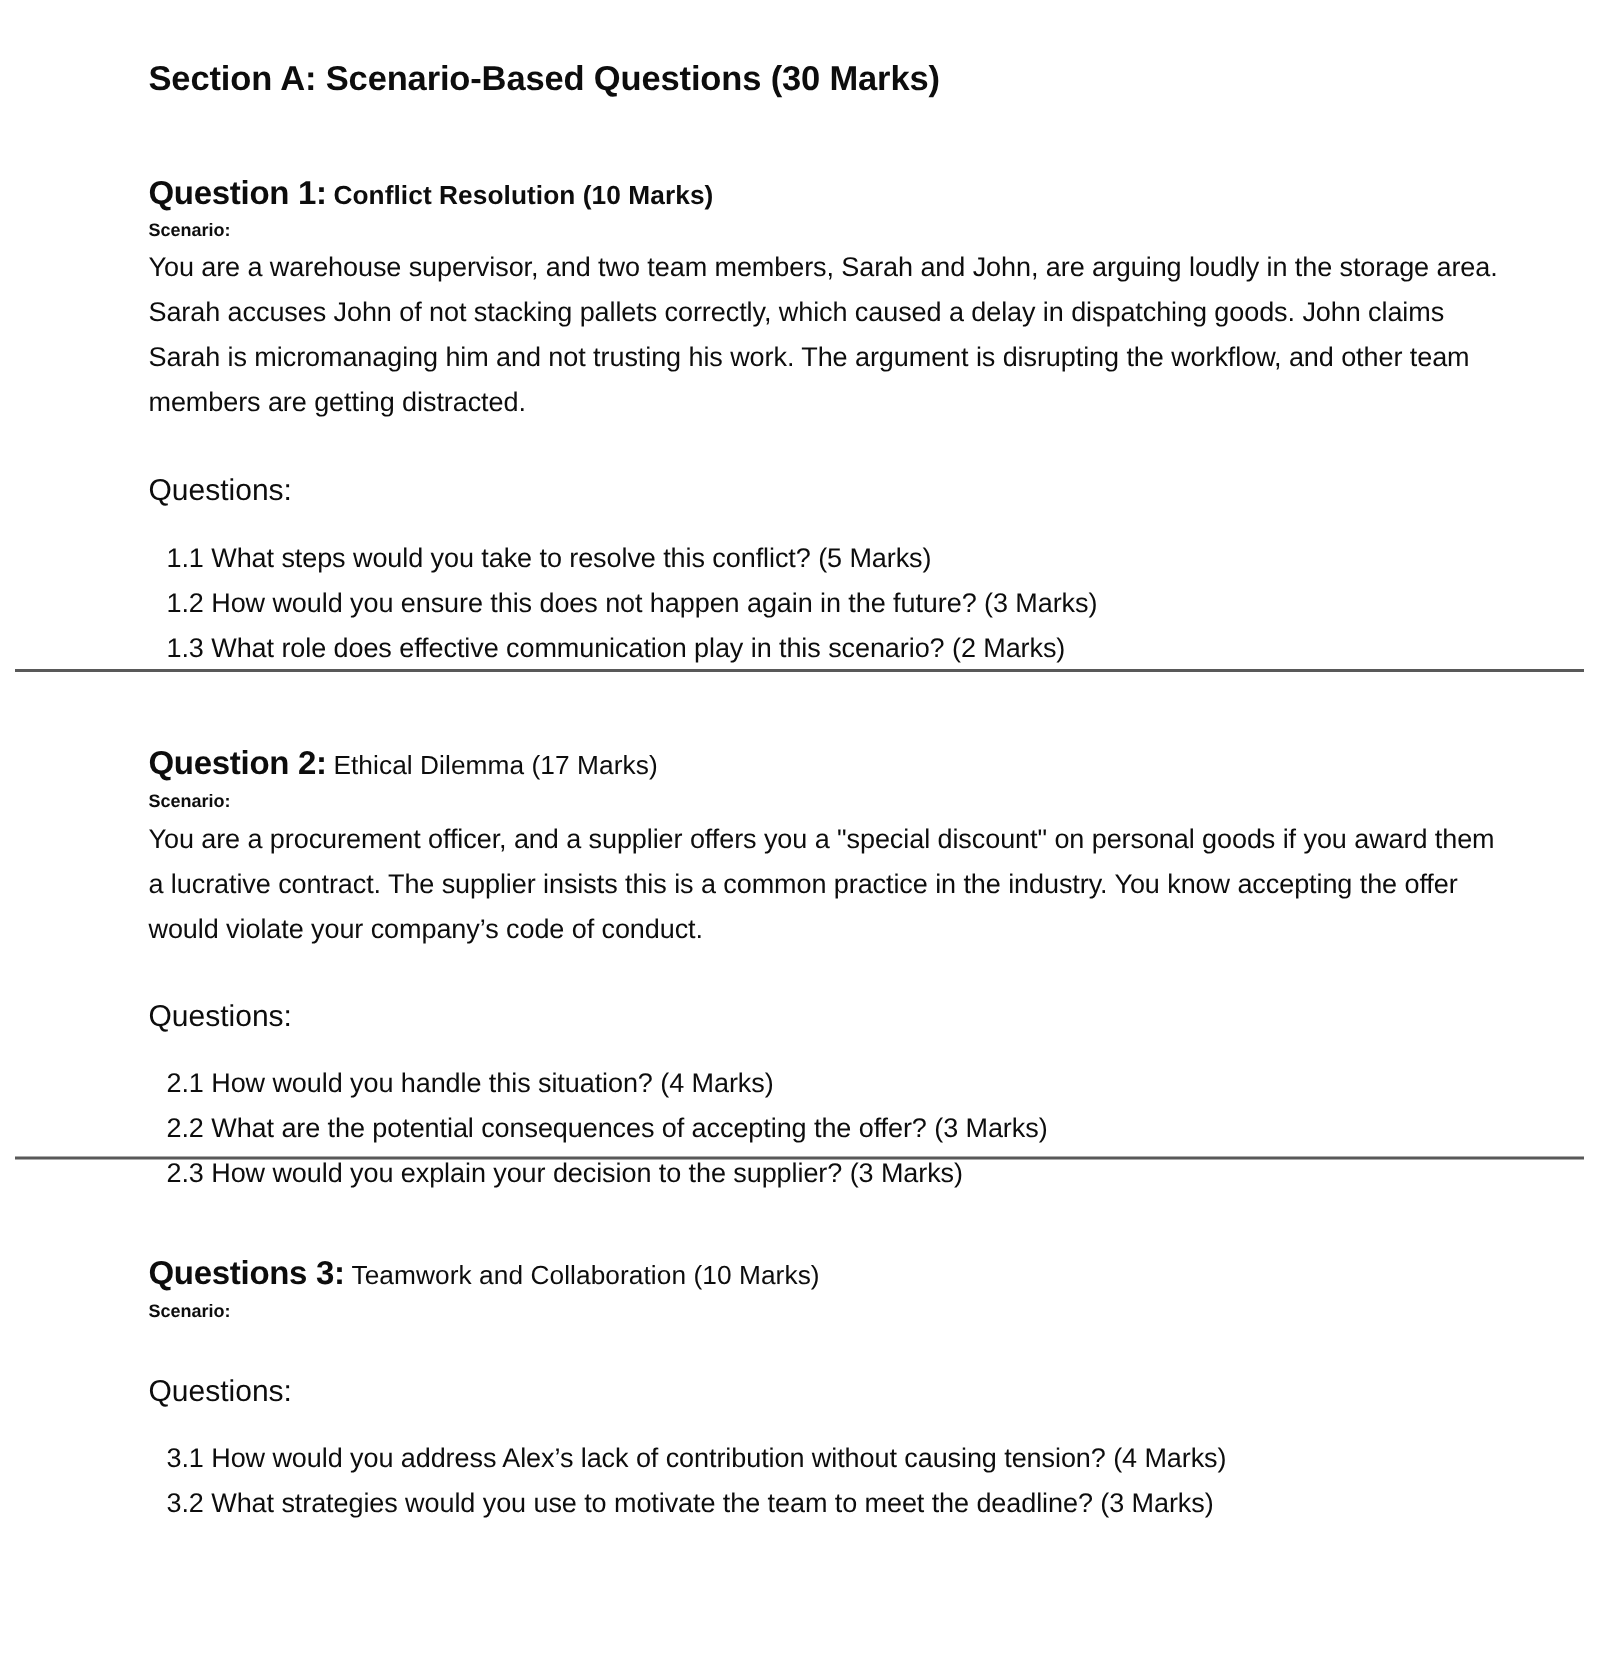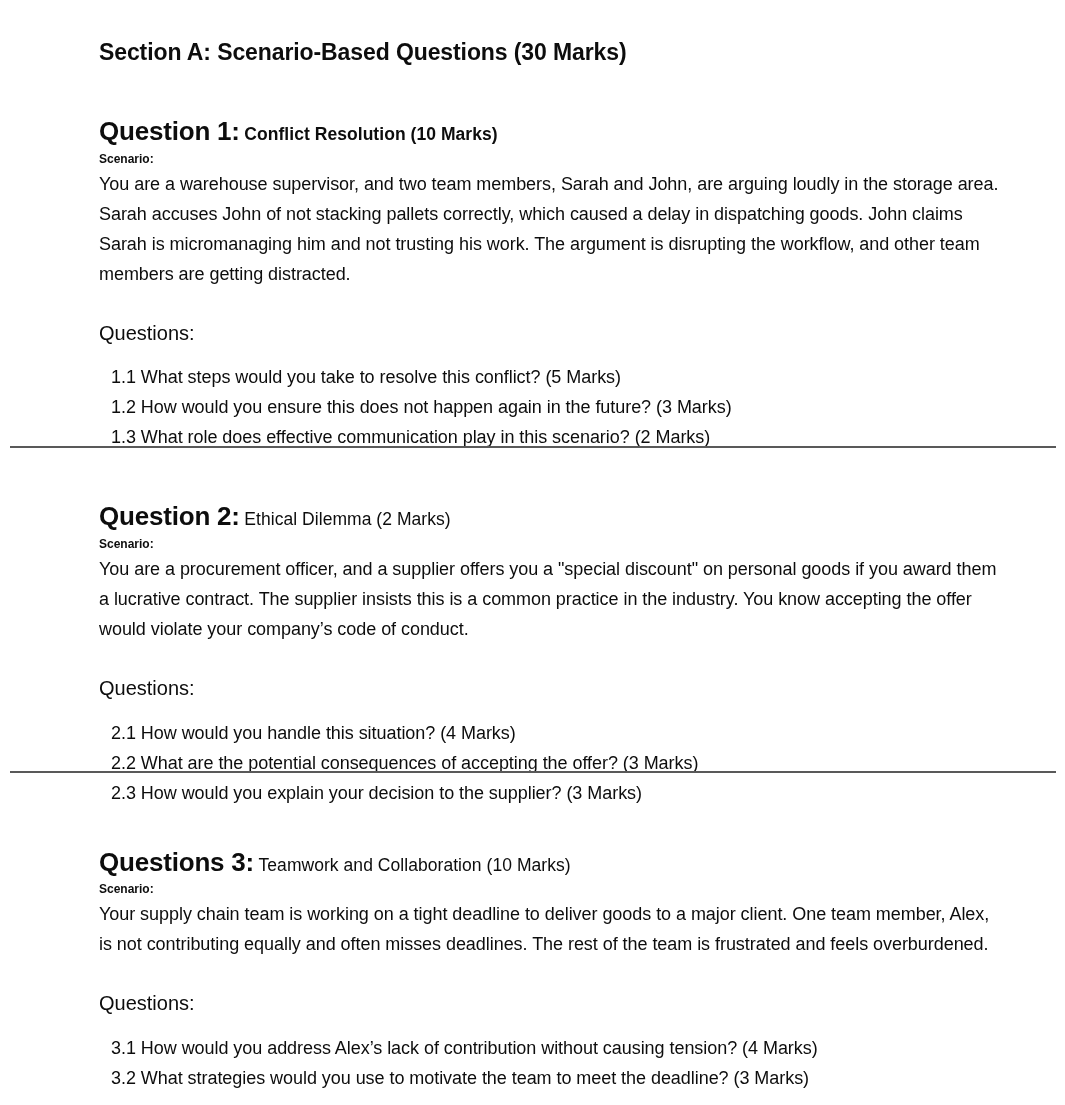--- a/index.html
+++ b/index.html
@@ -46,21 +46,21 @@
   .q1 { padding-top: 48px; }
   .q2 { padding-top: 36px; }
   .q3 { padding-top: 26px; }
 
   .q-heading {
     margin: 0 0 1px 0;
     line-height: 1.3;
     white-space: nowrap;
   }
   .q-label {
-    font-size: 26px;
+    font-size: 22px;
     font-weight: bold;
     letter-spacing: -0.2px;
   }
   .q-subtitle {
     font-size: 17.5px;
     font-weight: normal;
     letter-spacing: 0.05px;
   }
   .q-subtitle.bold {
     font-weight: bold;
@@ -130,39 +130,38 @@
       <ul class="question-list">
         <li>1.1 What steps would you take to resolve this conflict? (5 Marks)</li>
         <li>1.2 How would you ensure this does not happen again in the future? (3 Marks)</li>
         <li>1.3 What role does effective communication play in this scenario? (2 Marks)</li>
       </ul>
     </section>
 
     <section class="question-block q2">
       <div class="q-heading">
         <span class="q-label">Question 2:</span>
-        <span class="q-subtitle">Ethical Dilemma (2 Marks)</span>
+        <span class="q-subtitle">Ethical Dilemma (17 Marks)</span>
       </div>
       <p class="scenario-label">Scenario:</p>
       <p class="scenario-text">You are a procurement officer, and a supplier offers you a "special discount" on personal goods if you award them a lucrative contract. The supplier insists this is a common practice in the industry. You know accepting the offer would violate your company’s code of conduct.</p>
       <p class="questions-label">Questions:</p>
       <ul class="question-list">
         <li>2.1 How would you handle this situation? (4 Marks)</li>
         <li>2.2 What are the potential consequences of accepting the offer? (3 Marks)</li>
         <li>2.3 How would you explain your decision to the supplier? (3 Marks)</li>
       </ul>
     </section>
 
     <section class="question-block q3">
       <div class="q-heading">
         <span class="q-label">Questions 3:</span>
         <span class="q-subtitle">Teamwork and Collaboration (10 Marks)</span>
       </div>
       <p class="scenario-label">Scenario:</p>
-      <p class="scenario-text">Your supply chain team is working on a tight deadline to deliver goods to a major client. One team member, Alex, is not contributing equally and often misses deadlines. The rest of the team is frustrated and feels overburdened.</p>
       <p class="questions-label">Questions:</p>
       <ul class="question-list">
         <li>3.1 How would you address Alex’s lack of contribution without causing tension? (4 Marks)</li>
         <li>3.2 What strategies would you use to motivate the team to meet the deadline? (3 Marks)</li>
       </ul>
     </section>
 
   </div>
 
   <hr class="divider divider-1">

